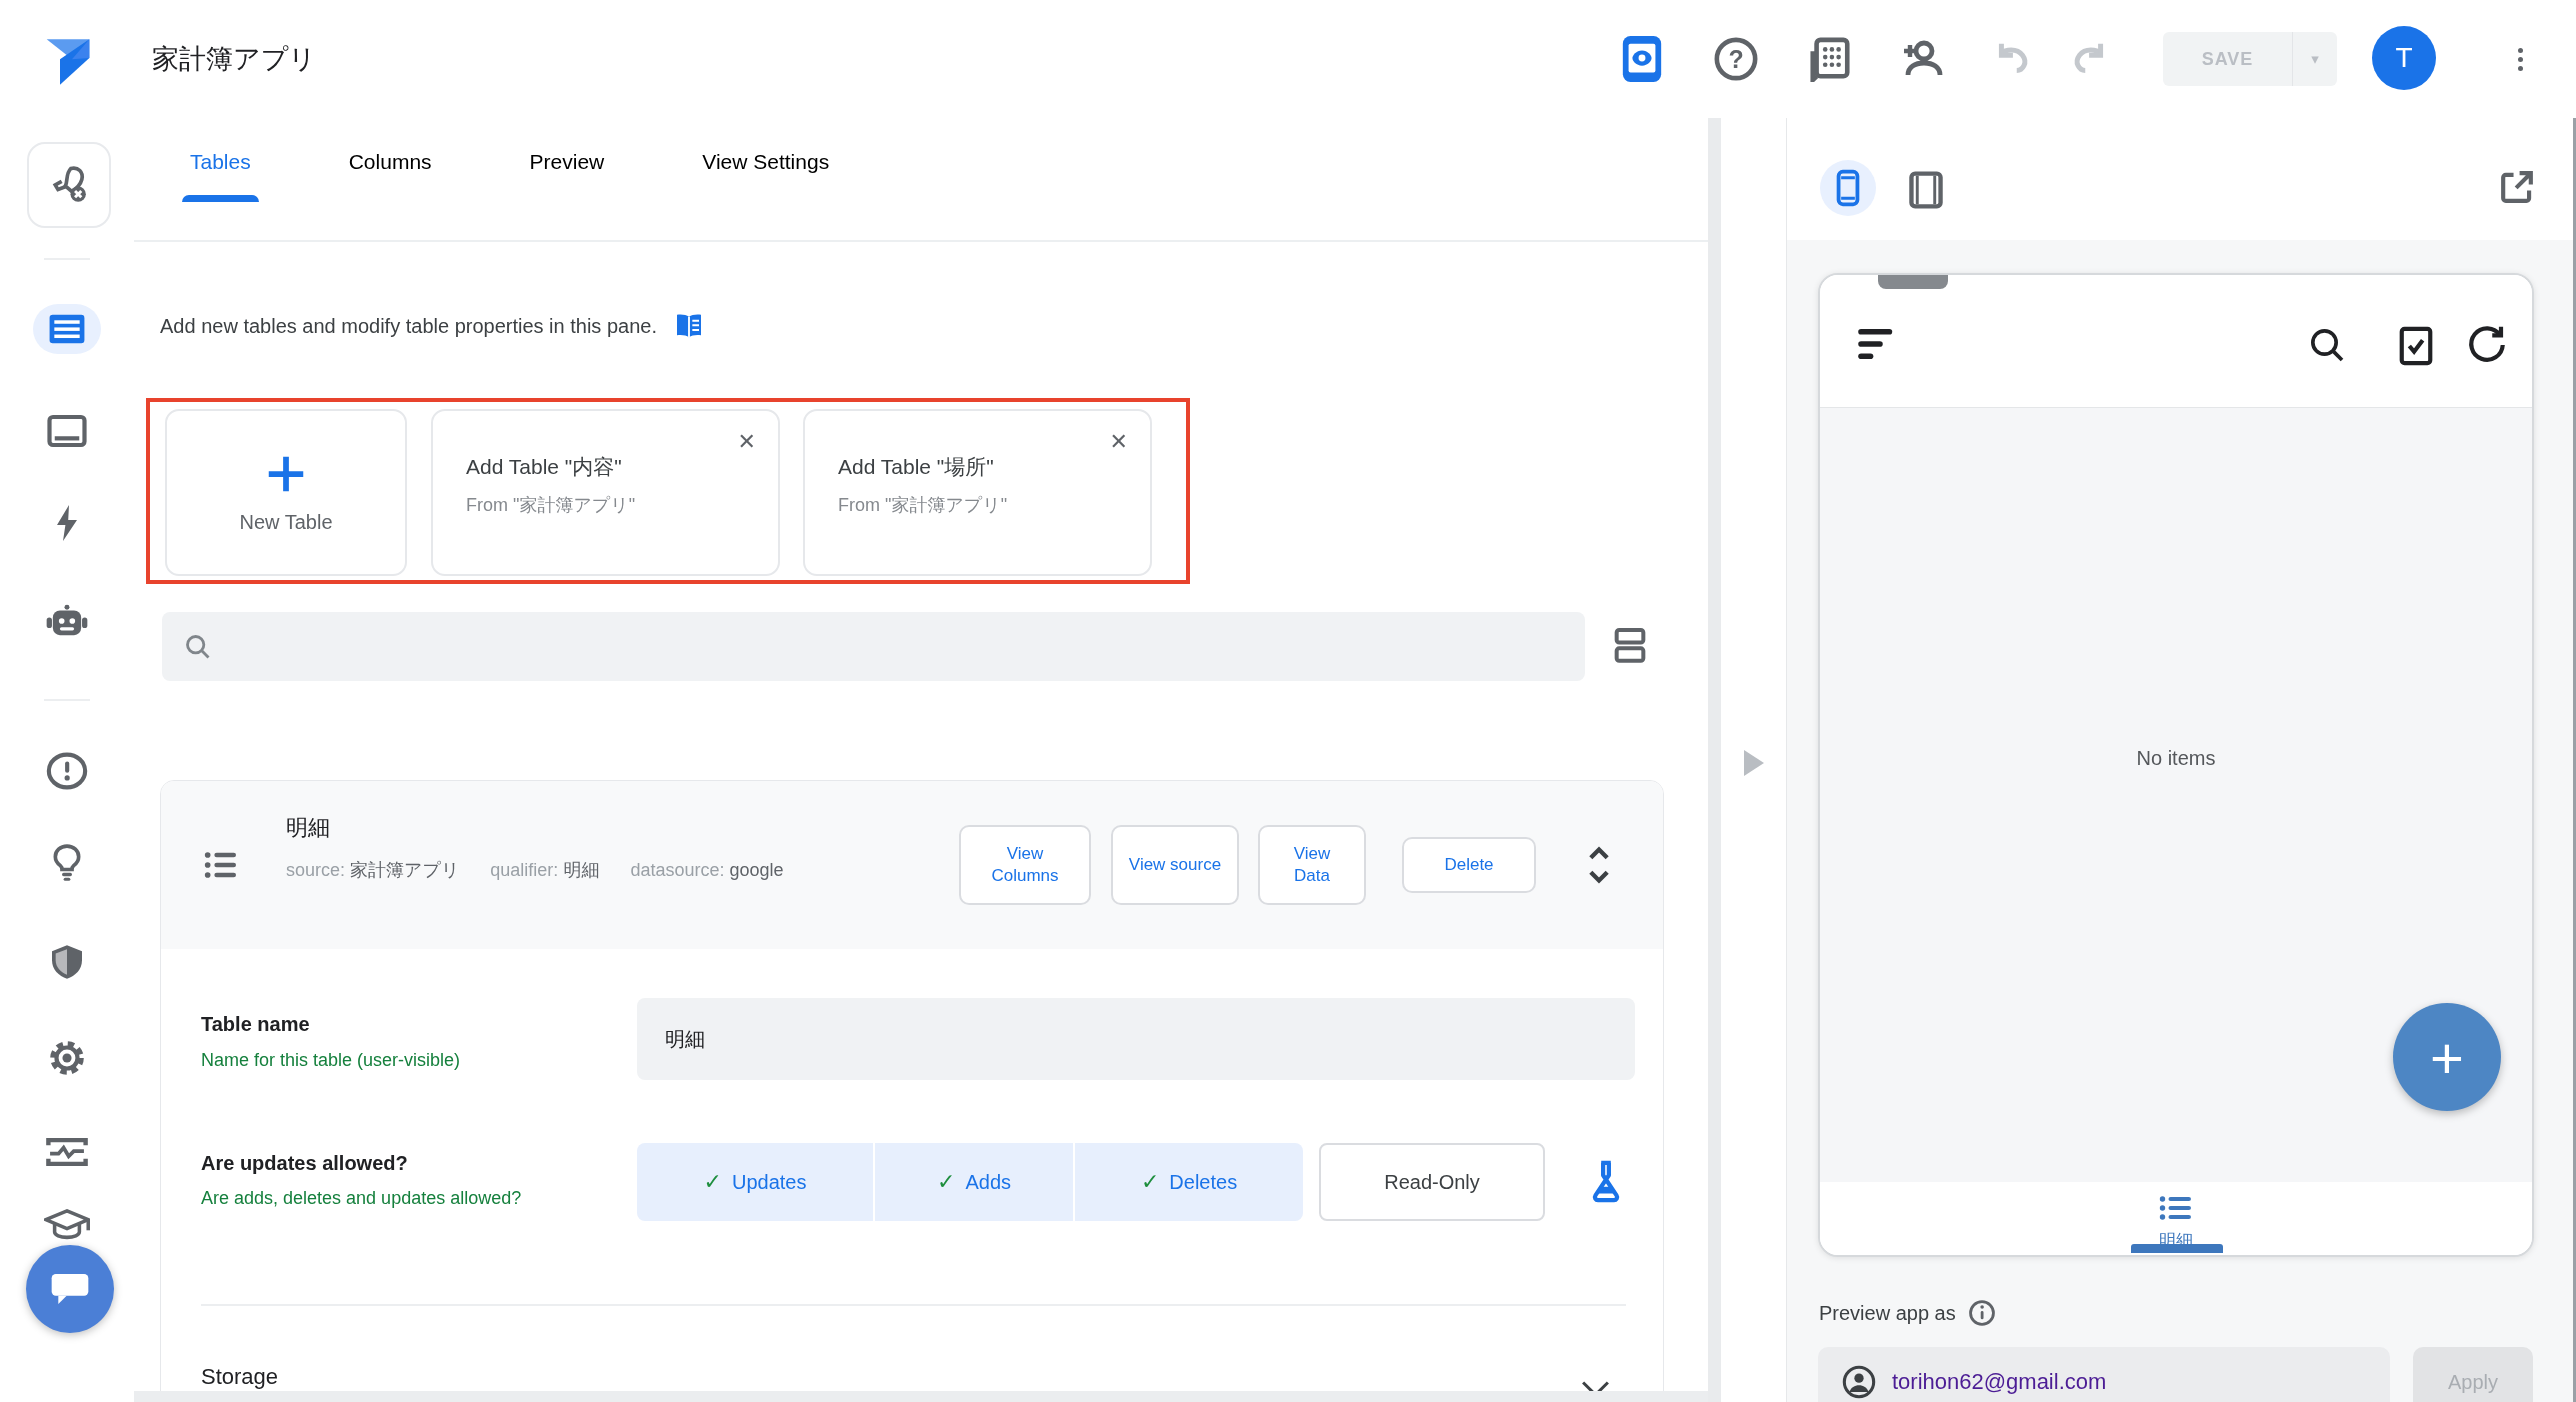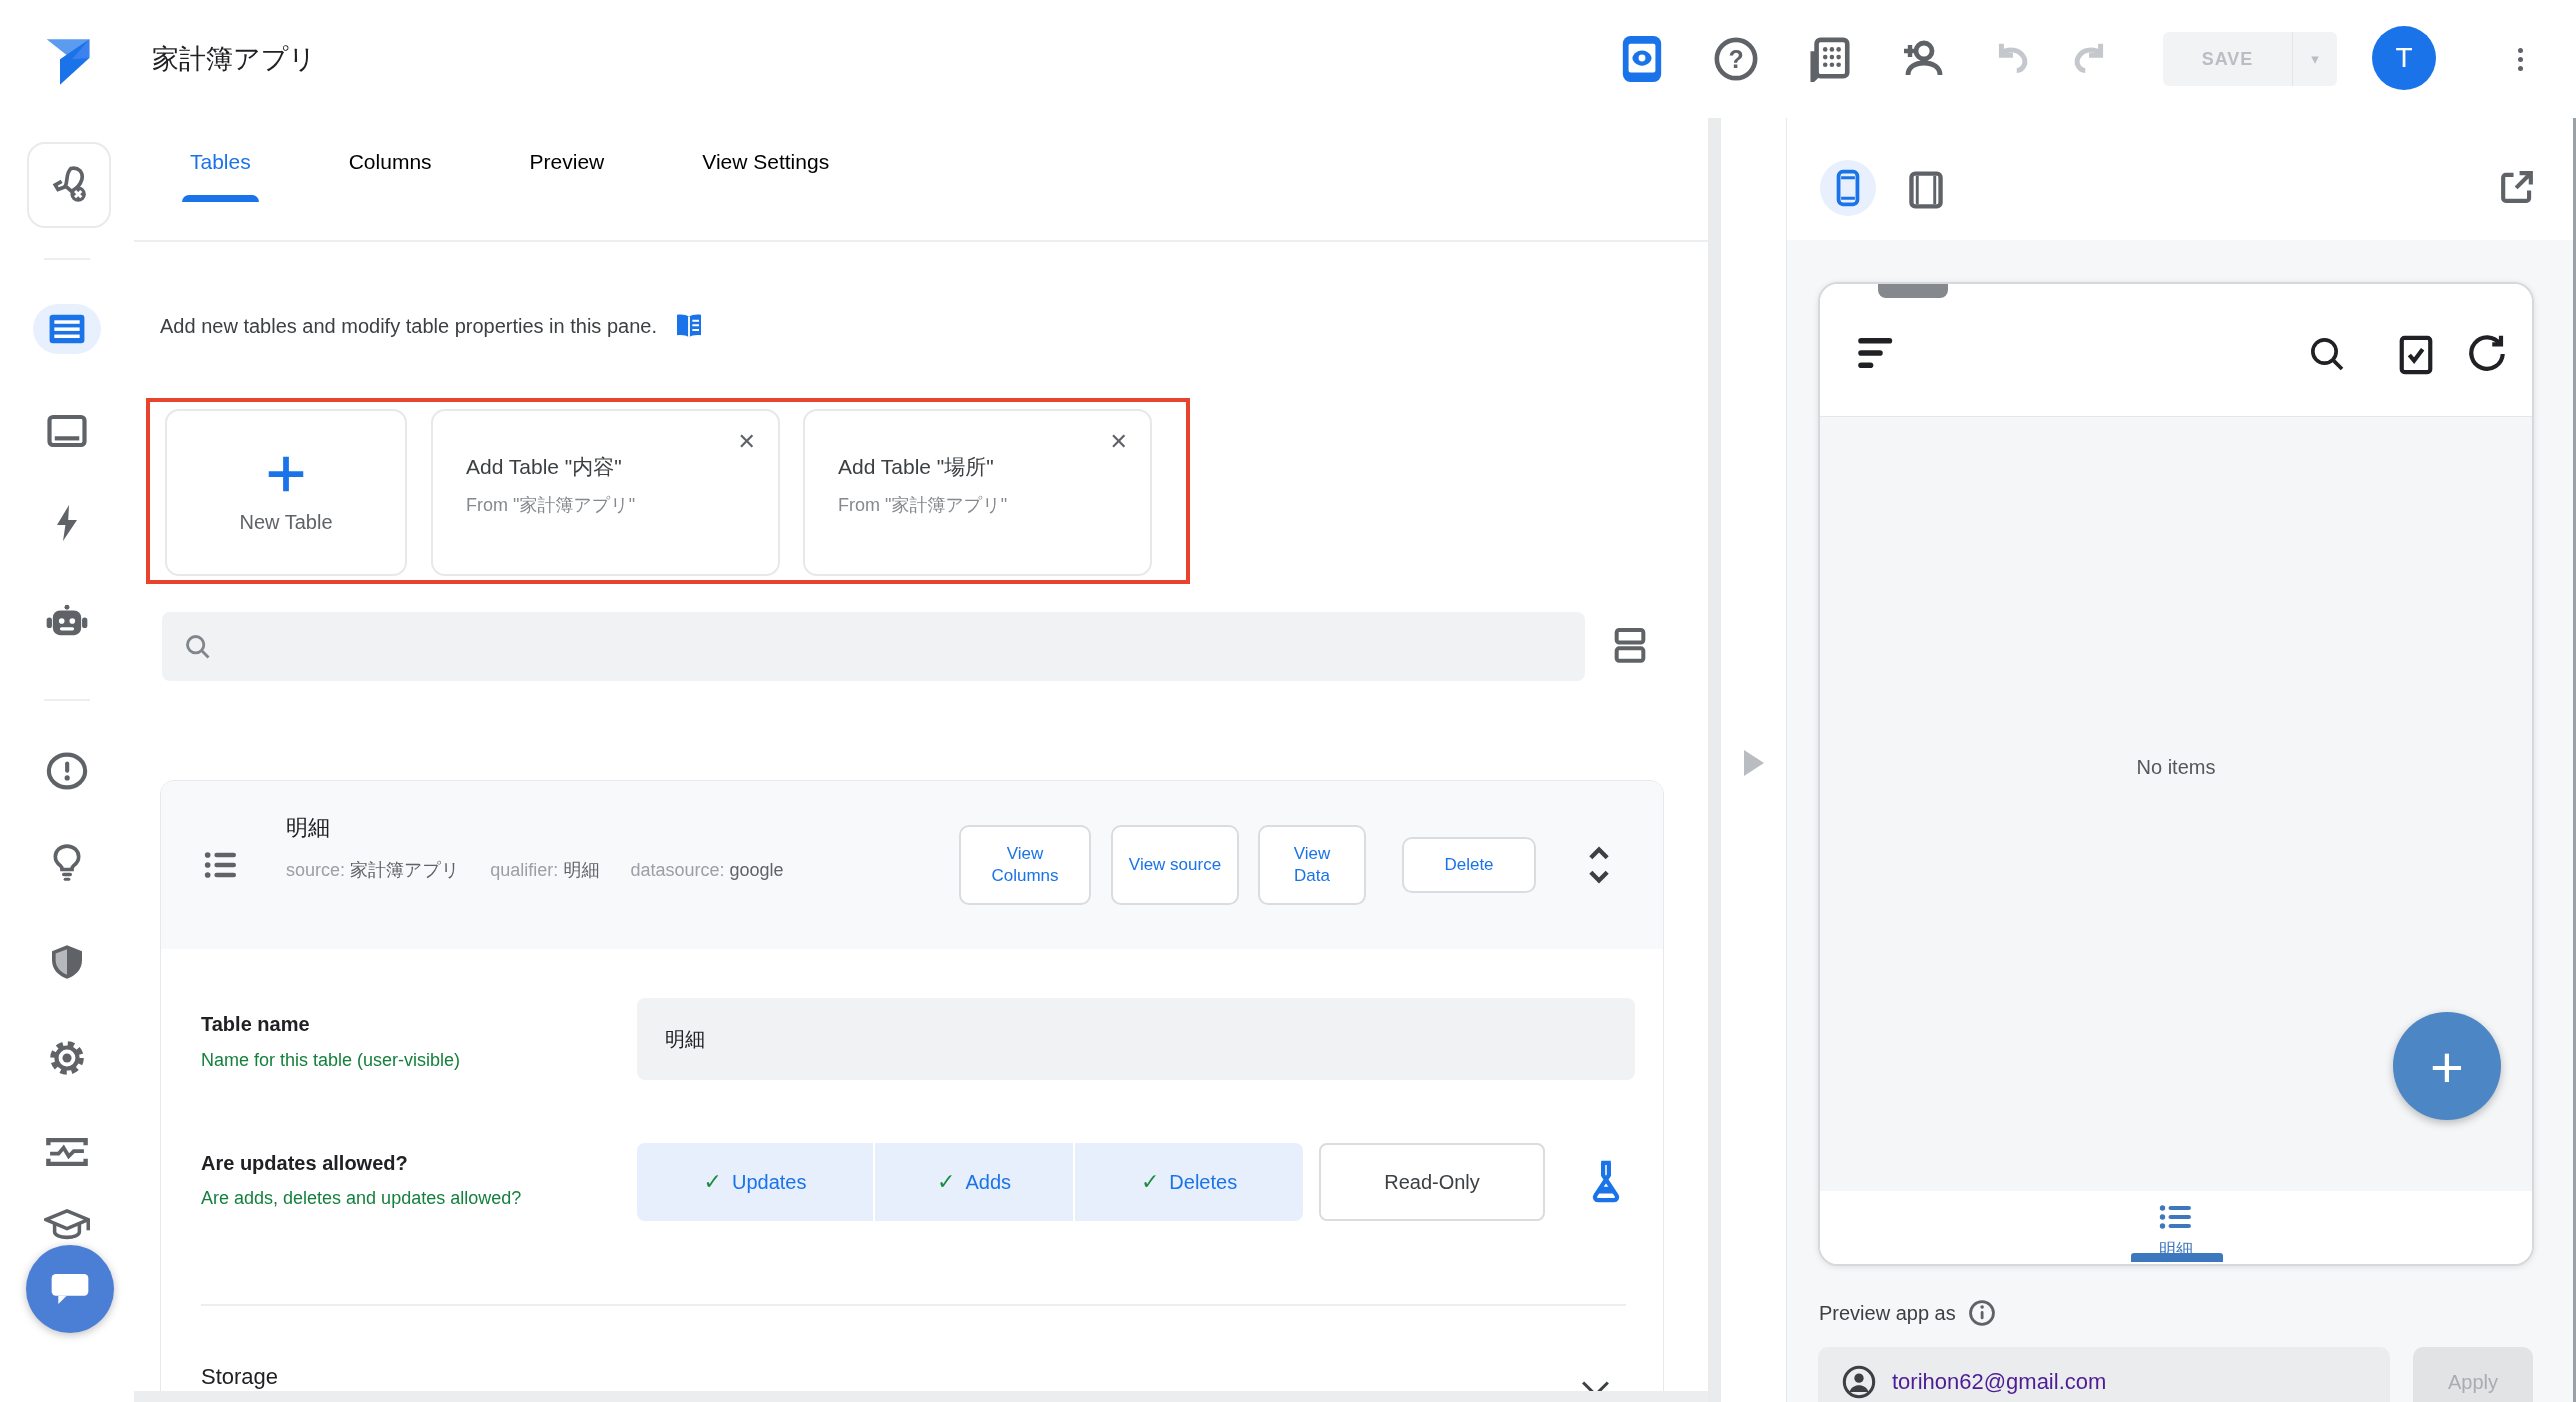--- a/index.html
+++ b/index.html
@@ -74,21 +74,21 @@
   .collapse-arrow{position:absolute;left:1744px;top:750px;width:0;height:0;border-left:20px solid #b9bdc2;border-top:13px solid transparent;border-bottom:13px solid transparent;cursor:pointer;}
   .vdiv{position:absolute;left:1786px;top:118px;width:1px;height:1285px;background:#e6e8ea;}
 
   
   .rpanel{position:absolute;left:1787px;top:118px;width:789px;height:1285px;background:#f6f7f8;}
   .rpanel-top{position:absolute;left:0;top:0;width:100%;height:122px;background:#fff;}
   .dev-pill{position:absolute;left:33px;top:42px;width:56px;height:56px;border-radius:50%;background:#e8f0fe;display:flex;align-items:center;justify-content:center;cursor:pointer;}
   .dev-tablet{position:absolute;left:119px;top:52px;cursor:pointer;}
   .open-ext{position:absolute;left:711px;top:50px;cursor:pointer;}
 
-  .phone{position:absolute;left:31px;top:164px;width:716px;height:984px;background:#fff;border:2px solid #d6d9dc;border-radius:20px;box-sizing:border-box;box-shadow:0 1px 6px rgba(0,0,0,.10);}
+  .phone{position:absolute;left:31px;top:155px;width:716px;height:984px;background:#fff;border:2px solid #d6d9dc;border-radius:20px;box-sizing:border-box;box-shadow:0 1px 6px rgba(0,0,0,.10);}
   .notch{position:absolute;left:58px;top:0;width:70px;height:14px;background:#85898e;border-radius:0 0 8px 8px;}
   .appbar{position:absolute;left:0;top:0;width:100%;height:132px;border-bottom:1px solid #e4e6e8;border-radius:18px 18px 0 0;background:#fff;}
   .pbody{position:absolute;left:0;top:133px;width:100%;height:774px;background:#f5f6f8;}
   .noitems{position:absolute;left:0;top:339px;width:100%;text-align:center;font-size:20px;color:#54575b;}
   .fab{position:absolute;left:573px;top:595px;width:108px;height:108px;border-radius:50%;background:#4d86c4;color:#fff;display:flex;align-items:center;justify-content:center;font-size:58px;font-weight:300;box-shadow:0 3px 8px rgba(0,0,0,.25);cursor:pointer;}
   .pnav{position:absolute;left:0;top:908px;width:100%;height:72px;background:#fff;border-radius:0 0 18px 18px;display:flex;flex-direction:column;align-items:center;cursor:pointer;}
   .pnav-label{font-size:17px;color:#3d77bd;margin-top:6px;}
   .pnav-indicator{position:absolute;left:311px;bottom:2px;width:92px;height:9px;background:#3d77bd;border-radius:3px 3px 0 0;}
 
   .preview-as{position:absolute;left:32px;top:1181px;display:flex;align-items:center;gap:12px;font-size:20px;color:#3c4043;}

